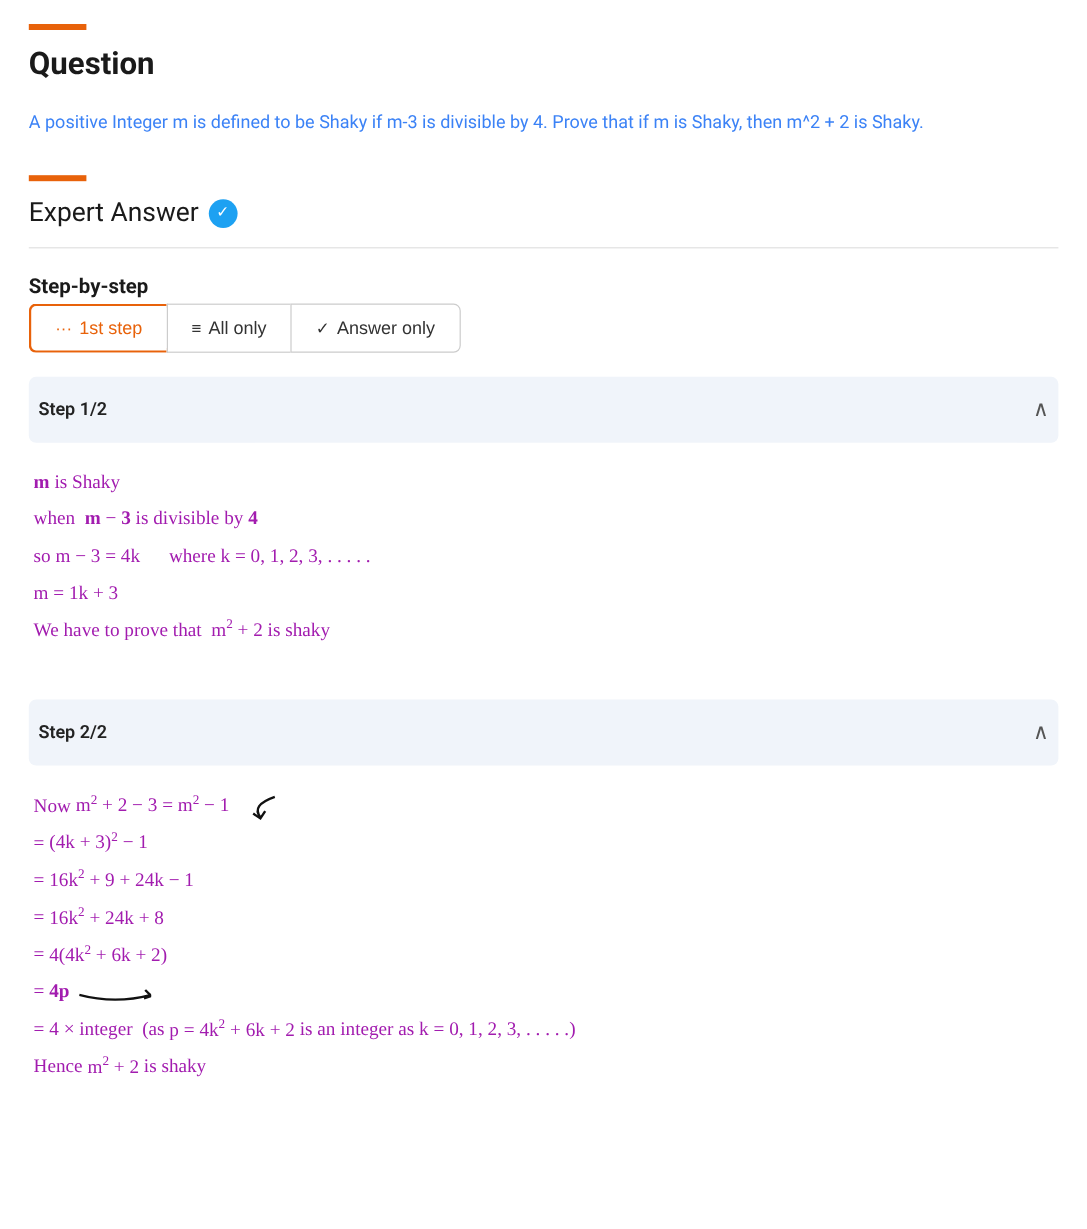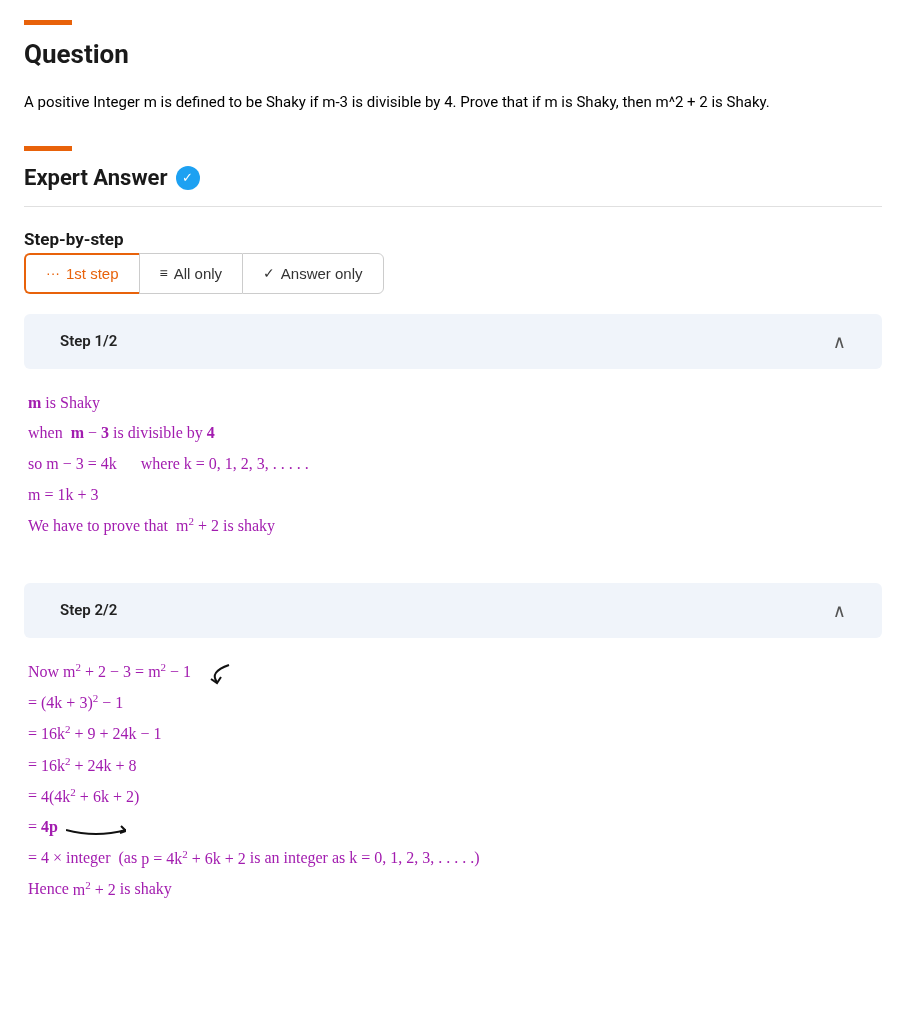--- a/index.html
+++ b/index.html
@@ -21,35 +21,35 @@
     }
 
     .section-title {
       font-size: 26px;
       font-weight: 700;
       margin-bottom: 16px;
     }
 
     .question-text {
       font-size: 15px;
-      color: #000000;
+      color: #3b82f6;
       line-height: 1.6;
       margin-bottom: 32px;
     }
 
     .expert-answer-header {
       display: flex;
       align-items: center;
       gap: 8px;
       margin-bottom: 4px;
     }
 
     .expert-answer-title {
       font-size: 22px;
-      font-weight: 700;
+      font-weight: 400;
     }
 
     .verified-badge {
       width: 24px;
       height: 24px;
       background: #1da1f2;
       border-radius: 50%;
       display: flex;
       align-items: center;
       justify-content: center;
@@ -107,21 +107,21 @@
 
     .tab-icon {
       font-size: 14px;
     }
 
     .step-header {
       display: flex;
       align-items: center;
       justify-content: space-between;
       background: #f0f4fa;
-      padding: 14px 36px;
+      padding: 14px 8px;
       border-radius: 6px;
       margin-bottom: 0;
       cursor: pointer;
     }
 
     .step-header-label {
       font-size: 15px;
       font-weight: 600;
       color: #222;
     }

